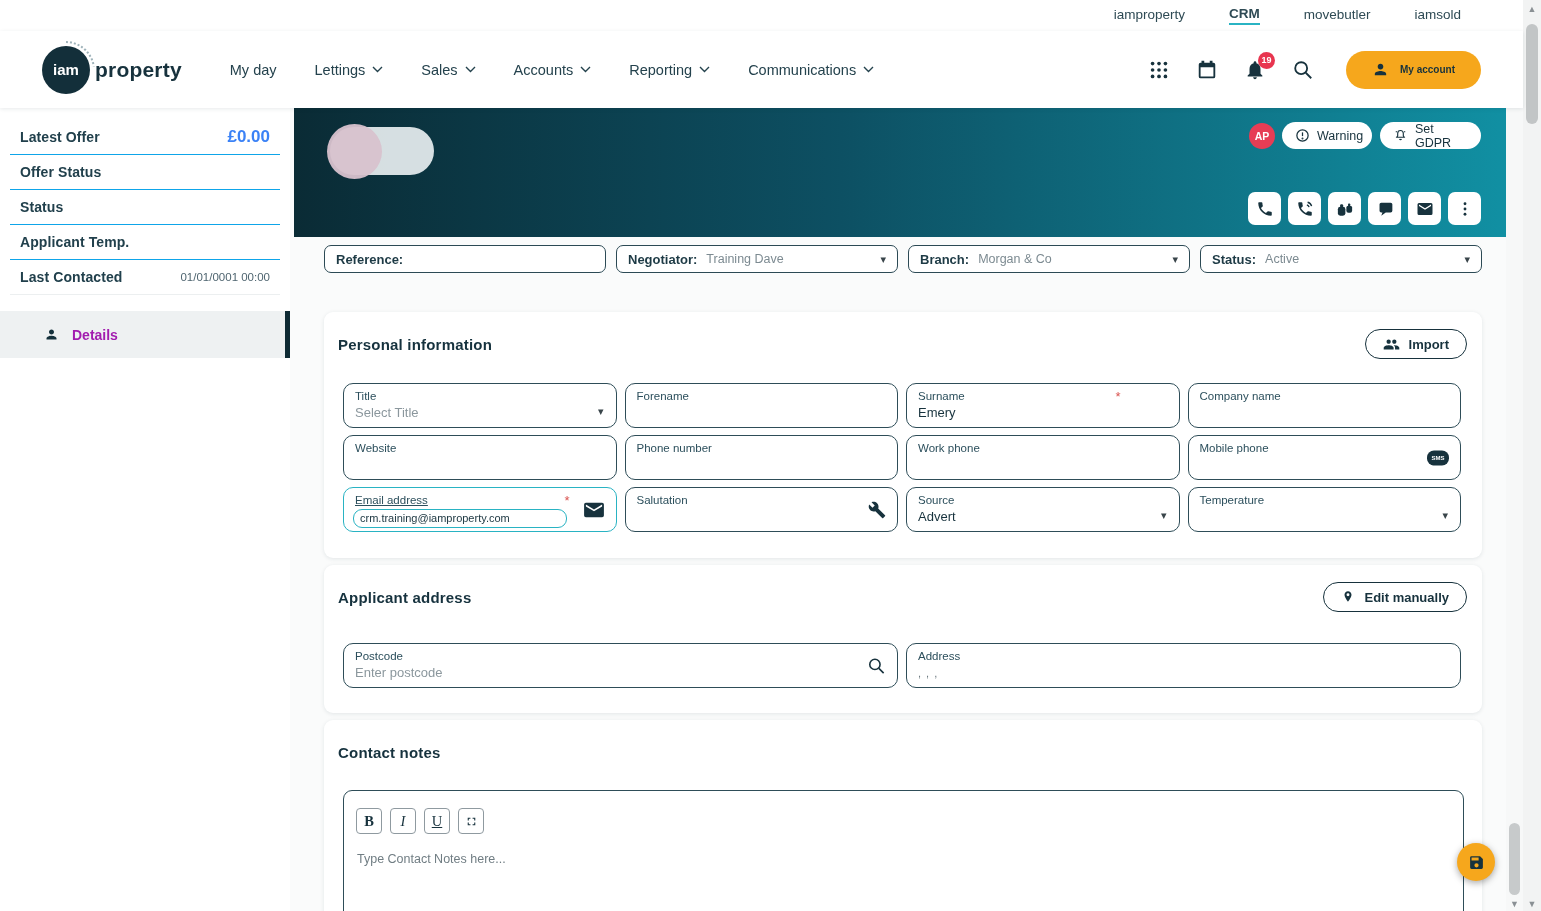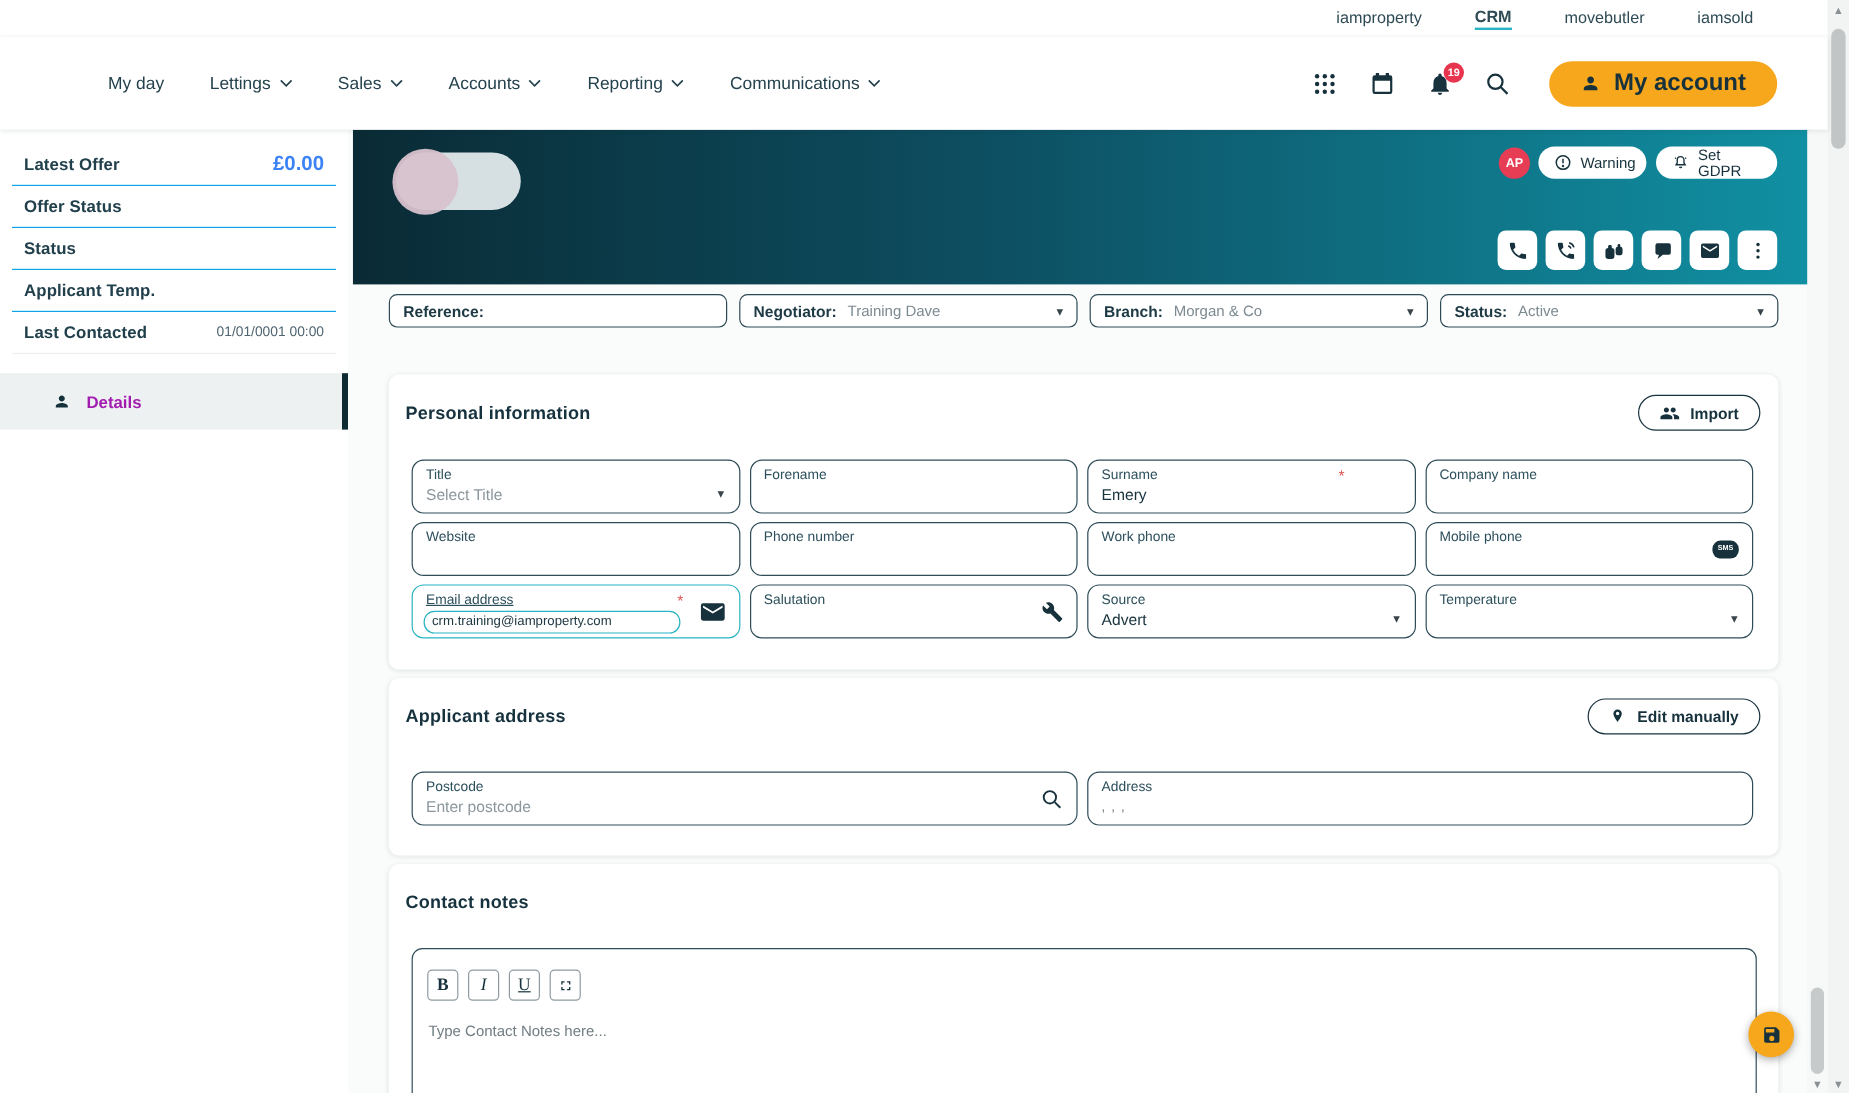--- a/index.html
+++ b/index.html
@@ -27,21 +27,21 @@
   .logo-word { font-size:21px; font-weight:bold; color:#17323D; letter-spacing:.2px; }
   .nav { display:flex; align-items:center; gap:38px; margin-left:48px; }
   .nav-item { display:flex; align-items:center; gap:7px; font-size:14.5px; color:#24424D; cursor:pointer; }
   .header-right { margin-left:auto; display:flex; align-items:center; gap:26px; }
   .hicon { width:22px; height:22px; cursor:pointer; position:relative; }
   .badge { position:absolute; top:-7px; right:-9px; min-width:17px; height:17px; border-radius:9px;
     background:#E8354F; color:#fff; font-size:9px; font-weight:bold;
     display:flex; align-items:center; justify-content:center; padding:0 3px; }
   .account-btn { height:38px; border-radius:19px; background:#F6A71C; border:none;
     display:flex; align-items:center; gap:11px; padding:0 26px; margin-left:6px;
-    font-size:20px; font-weight:bold; color:#17323D; cursor:pointer; font-family:inherit; }
+    font-size:10px; font-weight:bold; color:#17323D; cursor:pointer; font-family:inherit; }
 
   
   .sidebar { position:absolute; left:0; top:108px; width:290px; height:803px; background:#fff; padding-top:12px; }
   .stat-row { height:35px; margin:0 10px; padding:0 10px; display:flex; align-items:center;
     justify-content:space-between; border-bottom:1px solid #0ea5e9; }
   .stat-row:nth-child(5) { border-bottom:1px solid #ECEFF0; }
   .stat-label { font-size:14px; color:#21404C; font-weight:bold; letter-spacing:.1px; }
   .stat-value-green { font-size:17px; font-weight:bold; color:#3b82f6; }
   .stat-value-dim { font-size:11.5px; color:#4F6570; }
   .side-nav-item { margin-top:16px; height:47px; background:#EEF1F2; border-right:5px solid #0E2A33;
@@ -126,20 +126,24 @@
 <body>
 
 <div class="topbar">
   <span class="topbar-link">iamproperty</span>
   <span class="topbar-link active">CRM</span>
   <span class="topbar-link">movebutler</span>
   <span class="topbar-link">iamsold</span>
 </div>
 
 <div class="appbar">
+  <div class="logo">
+    <div class="logo-circle">iam</div>
+    <div class="logo-word">property</div>
+  </div>
   <div class="nav">
     <div class="nav-item">
       <span>My day</span>
     </div>
     <div class="nav-item">
       <span>Lettings</span>
       <span>
           <svg width="11" height="7" viewBox="0 0 11 7">
             <path d="M1 1l4.5 4.5L10 1" fill="none" stroke="#24424D" stroke-width="1.4"></path>
           </svg>

